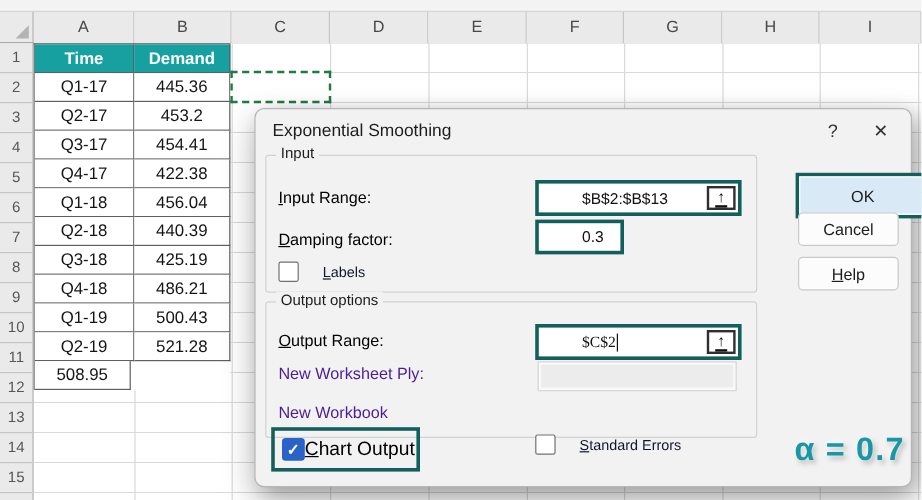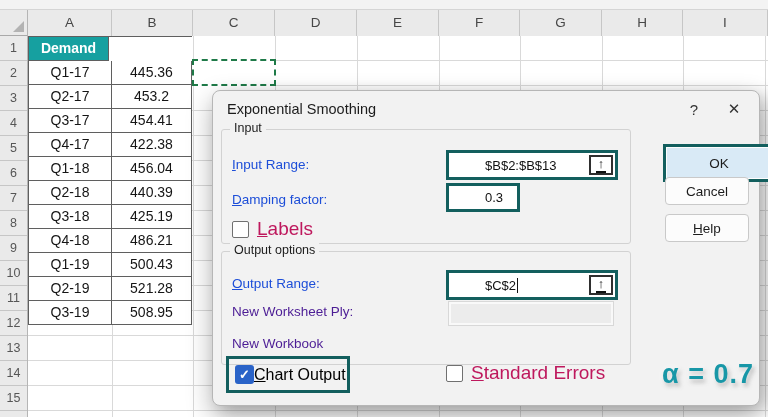--- a/index.html
+++ b/index.html
@@ -43,38 +43,38 @@
   .dialog { position:absolute; left:212px; top:90px; width:548px; height:316px;
     background:#f2f2f2; border:1px solid #b6b6b6; border-radius:8px;
     box-shadow:0 10px 26px rgba(0,0,0,.30), 8px 4px 16px rgba(0,0,0,.14); }
   .dlg-title { position:absolute; left:14px; top:10px; font-size:14.5px; color:#1c1c1c; }
   .dlg-sysbtn { position:absolute; top:6px; width:26px; height:24px; display:flex;
     align-items:center; justify-content:center; font-size:15px; color:#333; cursor:default; }
   .dlg-help-btn { right:52px; } .dlg-close-btn { right:12px; }
   .grp { position:absolute; border:1px solid #d2d2d2; border-radius:3px; }
   .grp-label { position:absolute; top:-9px; left:8px; background:#f2f2f2;
     padding:0 4px; font-size:12.5px; color:#1c1c1c; }
-  .lbl { position:absolute; font-size:13.5px; color:#1d4ed8; white-space:nowrap; }
+  .lbl { position:absolute; font-size:13.5px; color:#000000; white-space:nowrap; }
   .lbl.dis { color:#4c1d95; }
   .ak { display:inline-block; }
   .ak::first-letter { text-decoration:underline; }
   .tealbox { position:absolute; border:3px solid #135f5e; background:#fff; display:flex;padding-left:31px; }
   .fieldtext { flex:1; display:flex; align-items:center; padding:0 5px;
     font-size:13px; color:#111; white-space:nowrap; overflow:hidden; }
   .caret { display:inline-block; width:1px; height:15px; background:#111; margin-left:1px; }
   .picker { width:24px; margin:2px; border:2px solid #2f2f2f; background:#fff;
     display:flex; align-items:center; justify-content:center; }
   .picker-glyph { font-weight:bold; font-size:13px; line-height:1.05; color:#111;
     border-bottom:2px solid #111; padding:0 2px; }
   .disfield { position:absolute; background:#ececec; border:1px solid #d8d8d8;
     box-shadow:inset 0 0 0 2px #f9f9f9; }
   .cb { width:17px; height:17px; background:#fff; border:1px solid #707070;
     border-radius:2px; flex:none; }
   .cb-row { position:absolute; display:flex; align-items:center; }
-  .cb-row .lbl2 { font-size:19px; color:#be185d; margin-left:8px; white-space:nowrap; }
+  .cb-row .lbl2 { font-size:12px; color:#0f172a; margin-left:20px; white-space:nowrap; }
   .cb-checked { width:19px; height:19px; background:#2a63c8; border-radius:3px; flex:none;
     display:flex; align-items:center; justify-content:center;
     color:#fff; font-size:13px; font-weight:bold; line-height:1; }
   .hibox { position:absolute; border:3px solid #135f5e; display:flex; align-items:center;
     padding-left:6px; }
   .okwrap { position:absolute; left:450px; top:53px; width:112px; height:38px;
     border:3px solid #135f5e; }
   .okbtn { width:100%; height:100%; background:#d9eaf6; box-shadow:inset 0 0 0 1px #fdfdfd;
     display:flex; align-items:center; justify-content:center; font-size:13.5px; color:#1c1c1c; }
   .btn { position:absolute; left:452px; width:84px; height:28px; background:#fcfcfc;
@@ -133,20 +133,21 @@
   <div class="vline" style="left:275px"></div>
   <div class="vline" style="left:357px"></div>
   <div class="vline" style="left:439px"></div>
   <div class="vline" style="left:520px"></div>
   <div class="vline" style="left:602px"></div>
   <div class="vline" style="left:683px"></div>
   <div class="vline" style="left:765px"></div>
 
   <div class="xtable">
     <div class="xrow hdr">
+      <div class="xcell a">Time</div>
       <div class="xcell b">Demand</div>
     </div>
     <div class="xrow">
         <div class="xcell a">Q1-17</div>
         <div class="xcell b">445.36</div>
       </div>
     <div class="xrow">
         <div class="xcell a">Q2-17</div>
         <div class="xcell b">453.2</div>
       </div>
@@ -176,21 +177,20 @@
       </div>
     <div class="xrow">
         <div class="xcell a">Q1-19</div>
         <div class="xcell b">500.43</div>
       </div>
     <div class="xrow">
         <div class="xcell a">Q2-19</div>
         <div class="xcell b">521.28</div>
       </div>
     <div class="xrow">
-        <div class="xcell a">Q3-19</div>
         <div class="xcell b">508.95</div>
       </div>
   </div>
 
   <div class="ants"></div>
 
   <div class="dialog">
     <div class="dlg-title">Exponential Smoothing</div>
     <div class="dlg-sysbtn dlg-help-btn">?</div>
     <div class="dlg-sysbtn dlg-close-btn">✕</div>
@@ -214,21 +214,21 @@
       </div>
       <div class="cb-row" style="left:10px; top:88px;">
         <div class="cb"></div>
         <span class="lbl2 ak">Labels</span>
       </div>
     </div>
 
     <div class="grp" style="left:8px; top:160px; width:410px; height:114px;">
       <div class="grp-label">Output options</div>
       <div class="lbl" style="left:10px; top:24px;"><span class="ak">Output Range:</span></div>
-      <div class="tealbox" style="left:224px; top:18px; width:172px; height:30px;">
+      <div class="tealbox" style="left:224px; top:18px; width:172px; height:30px;font-family:Liberation Serif, serif;">
         <div class="fieldtext">
             <span>$C$2</span>
             <span class="caret"></span>
           </div>
         <div class="picker">
             <span class="picker-glyph">↑</span>
           </div>
       </div>
       <div class="lbl dis" style="left:10px; top:52px;">New Worksheet Ply:</div>
       <div class="disfield" style="left:226px; top:49px; width:166px; height:25px;"></div>

